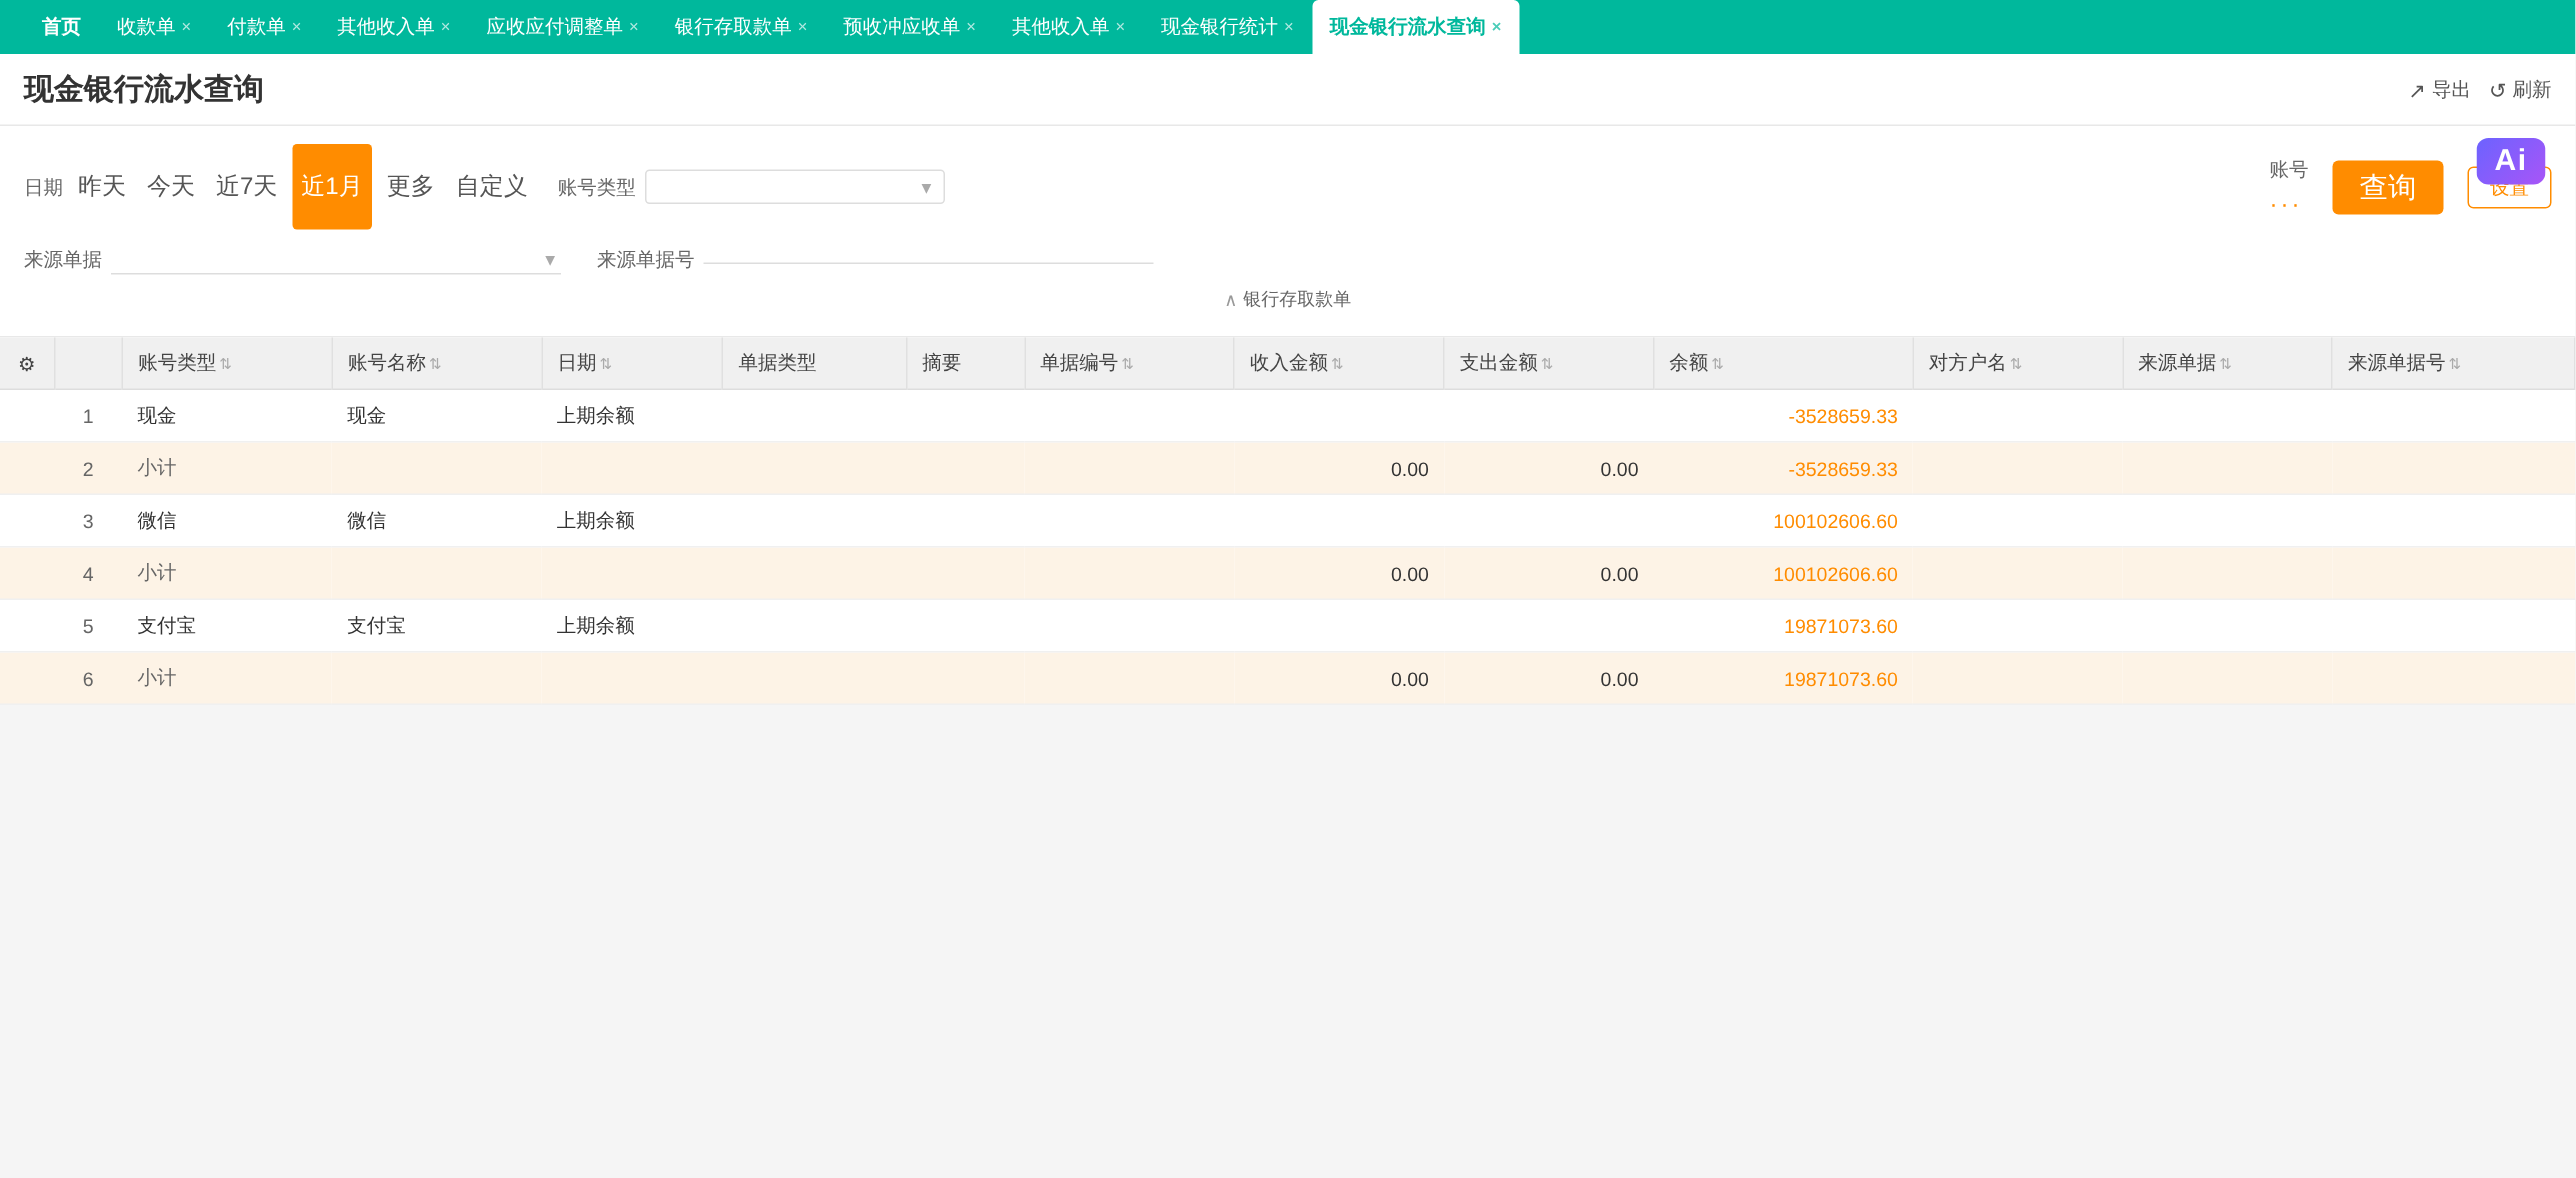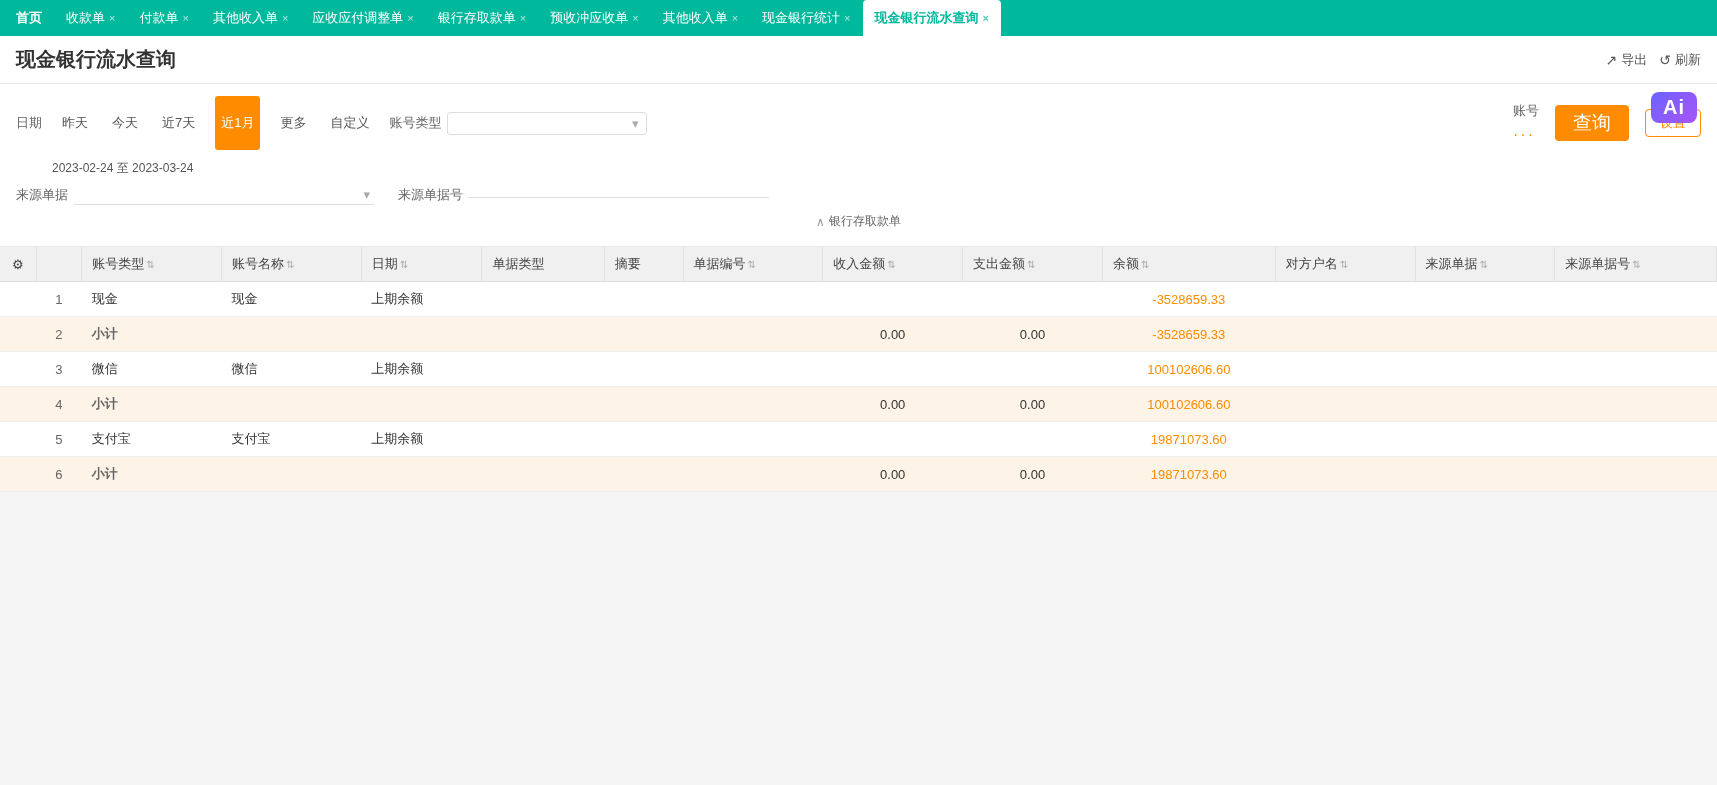--- a/index.html
+++ b/index.html
@@ -4,21 +4,21 @@
   <style>
     * { box-sizing: border-box; margin: 0; padding: 0; }
     body { font-family: 'Microsoft YaHei', Arial, sans-serif; font-size: 13px; background: #f5f5f5; }
 
     
     .top-nav {
       background: #00b89c;
       display: flex;
       align-items: center;
       height: 36px;
-      padding: 0 4px;
+      padding: 0 16px;
       overflow: hidden;
     }
     .nav-tab {
       color: #fff;
       padding: 0 12px;
       height: 36px;
       display: flex;
       align-items: center;
       white-space: nowrap;
       cursor: pointer;
@@ -91,23 +91,22 @@
       white-space: nowrap;
     }
     .date-options {
       display: flex;
       align-items: center;
       gap: 6px;
     }
     .date-btn {
       cursor: pointer;
       color: #555;
-      font-size: 13px;
+      font-size: 16px;
       padding: 1px 4px;
-      margin-left: 10px;
     }
     .date-btn.active-orange {
       background: #ff8c00;
       color: #fff;
       border-radius: 3px;
       padding: 18px 6px;
     }
     .date-range-text {
       color: #555;
       font-size: 12px;
@@ -224,30 +223,29 @@
     tbody tr:nth-child(even) { background: #fff; }
     tbody tr.subtotal-row {
       background: #fdf3e6;
     }
     tbody td {
       padding: 8px 10px;
       color: #333;
       white-space: nowrap;
     }
     tbody td.num-col {
-      text-align: center;
+      text-align: right;
     }
     .row-num {
       color: #666;
       text-align: center;
     }
     .subtotal-label {
       color: #666;
       font-size: 13px;
-      font-weight: bold;
     }
     .orange-text { color: #ff8c00; }
 
     
     .ai-badge {
       position: fixed;
       right: 20px;
       top: 92px;
       background: linear-gradient(135deg, #6c63ff, #a855f7);
       color: #fff;
@@ -340,23 +338,20 @@
       </div>
     </div>
     <div style="display:flex;gap:6px;flex-direction:column;">
       <span class="filter-label">账号</span>
       <span class="dots-btn">···</span>
     </div>
     <button class="query-btn">查询</button>
     <button class="settings-btn">设置</button>
   </div>
 
-  <div style="padding-left:34px;margin-bottom:8px;">
-    <span class="date-range-text">2023-02-24 至 2023-03-24</span>
-  </div>
 
   <div class="filter-row2">
     <div class="source-select">
       <span class="filter-label">来源单据</span>
       <div class="source-select-box">
         <span></span>
         <span class="arrow">▾</span>
       </div>
     </div>
     <div class="source-select">

